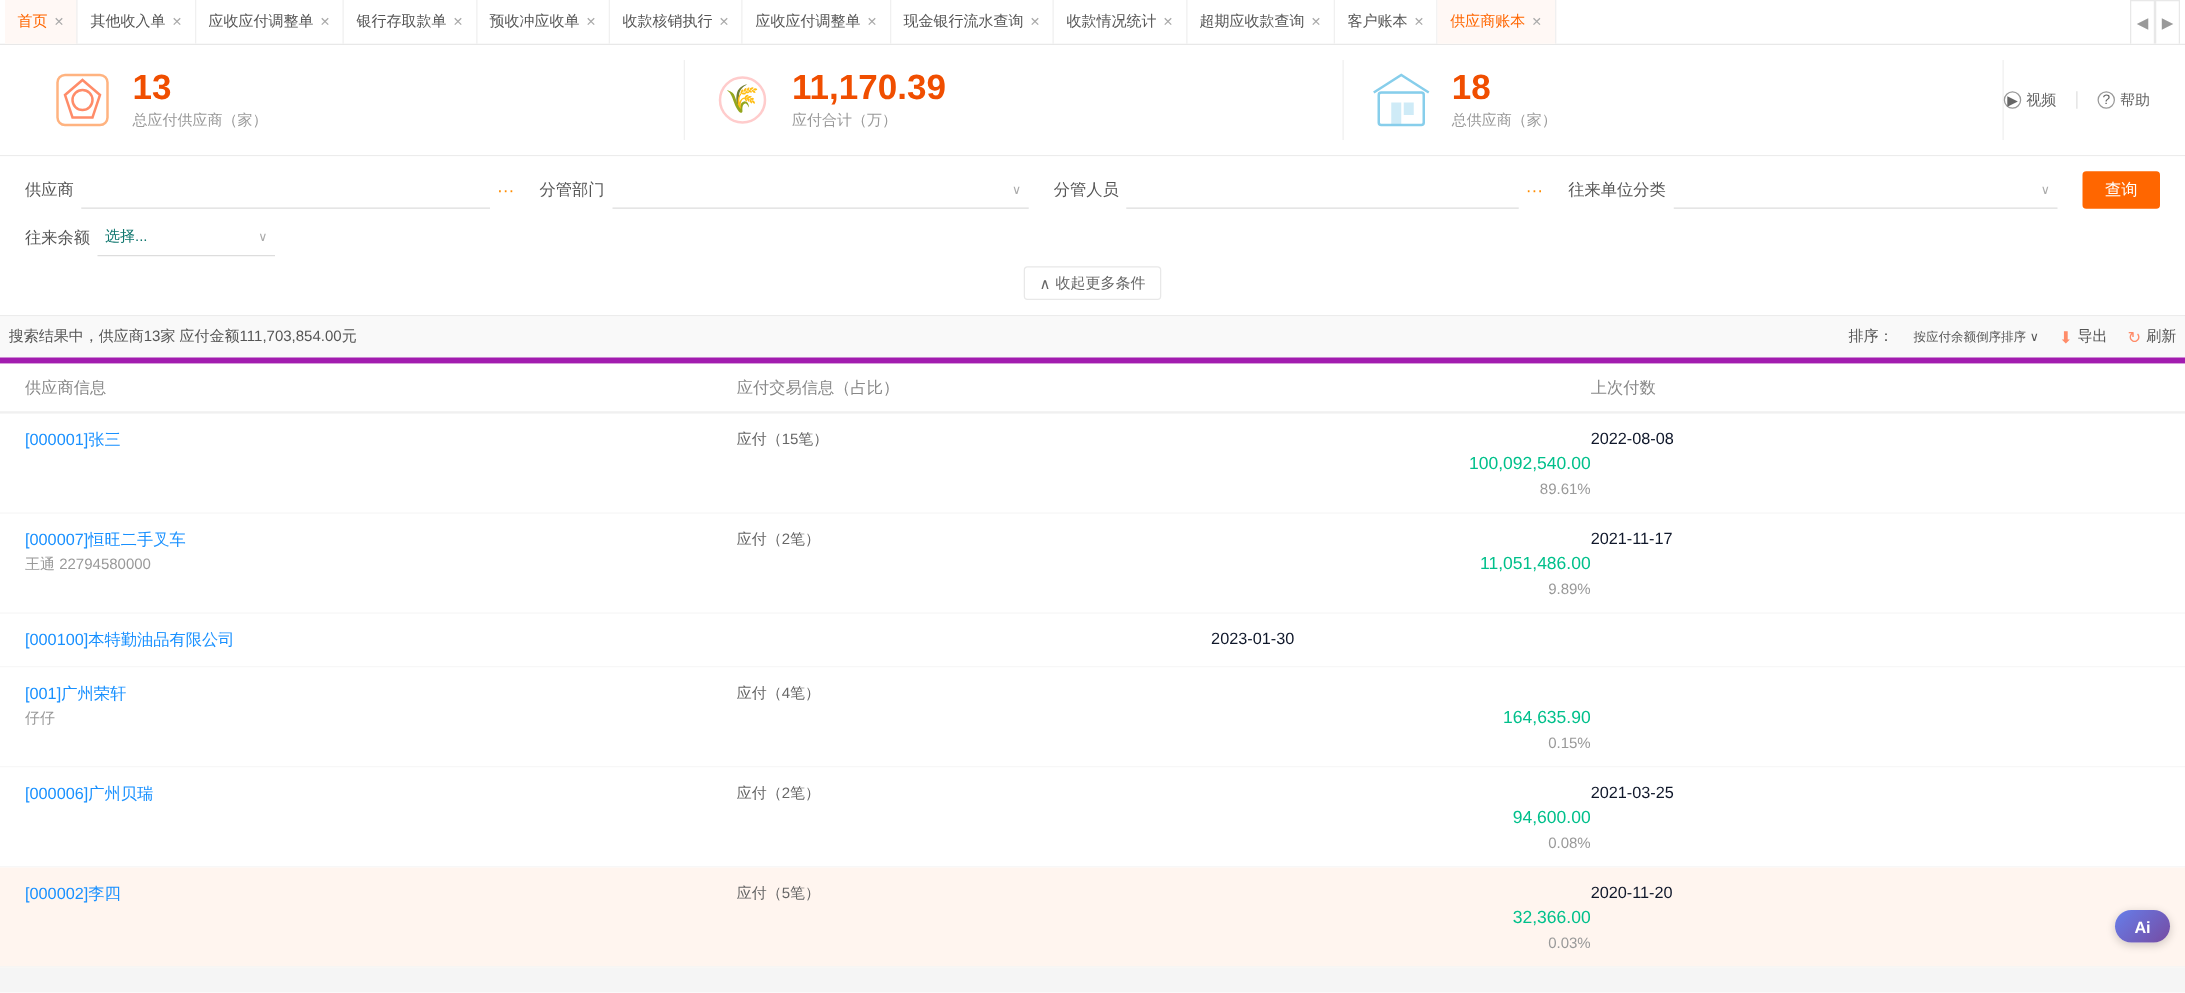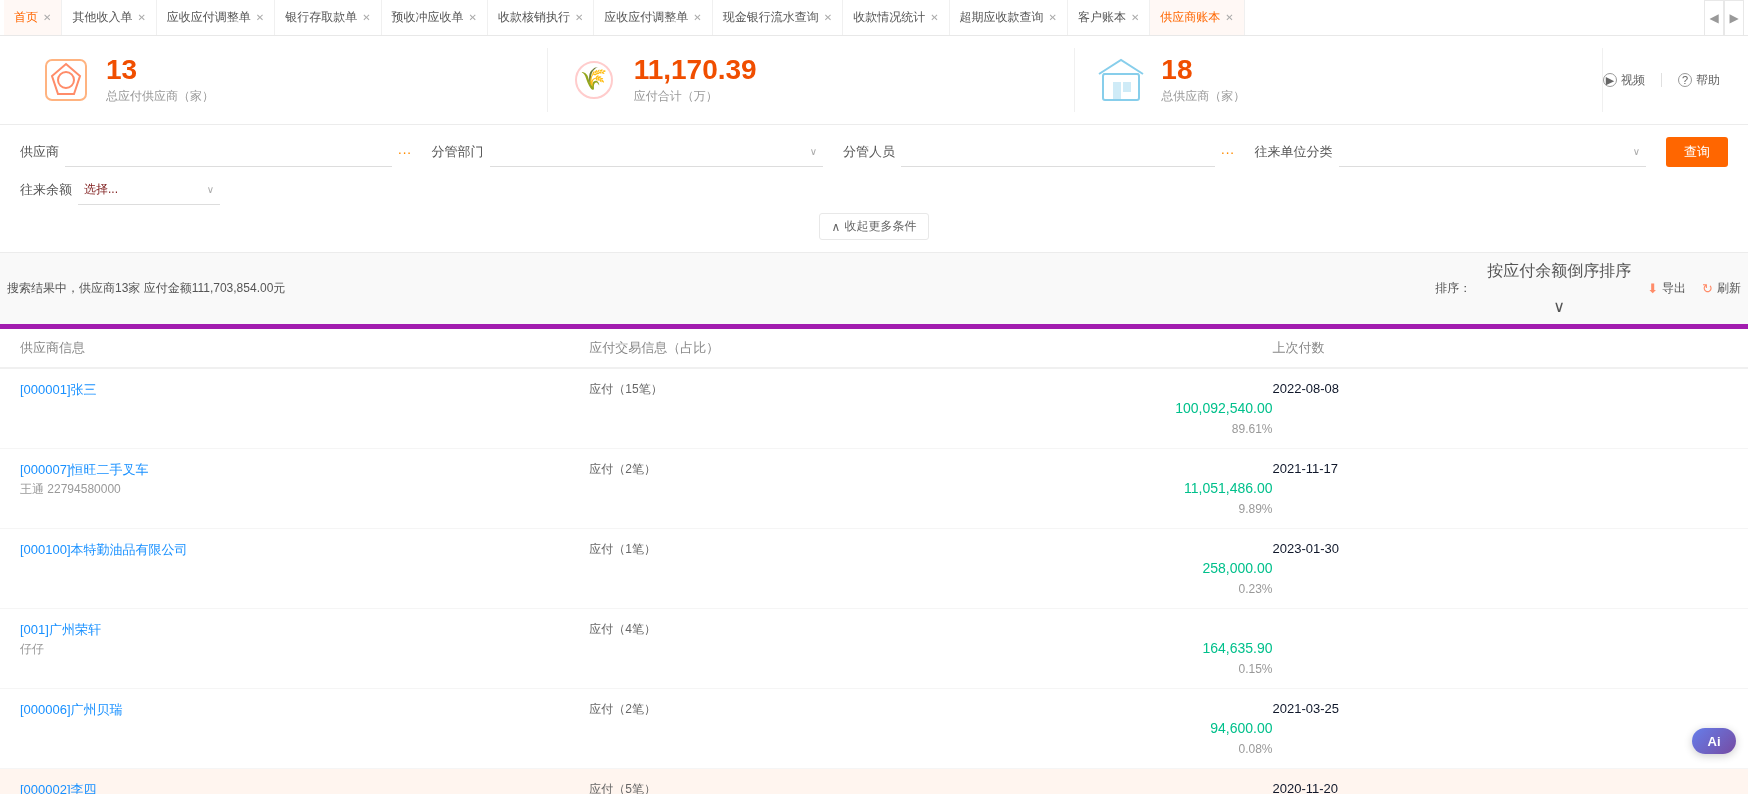--- a/index.html
+++ b/index.html
@@ -132,21 +132,21 @@
       outline: none;
       font-size: 13px;
       color: #333;
       padding: 0 6px;
       background: transparent;
       display: flex;
       align-items: center;
       justify-content: space-between;
       cursor: pointer;
     }
-    .filter-select-text { color: #7f1d1d; font-size: 12px; }
+    .filter-select-text { color: #0f766e; font-size: 12px; }
     .chevron-down { color: #aaa; font-size: 10px; }
     .ellipsis-btn { color: #ff8c00; font-size: 14px; cursor: pointer; }
     .query-btn {
       background: #ff6600;
       color: #fff;
       border: none;
       padding: 6px 18px;
       font-size: 13px;
       cursor: pointer;
       border-radius: 3px;
@@ -174,27 +174,26 @@
       padding: 8px 7px;
       background: #f9f9f9;
       border-bottom: 5px solid #a21caf;
       font-size: 12px;
       color: #555;
     }
     .result-info {}
     .result-actions { display: flex; align-items: center; gap: 16px; }
     .sort-label { color: #555; font-size: 12px; }
     .sort-select {
-      font-size: 16px;
+      font-size: 10px;
       color: #555;
       cursor: pointer;
       display: flex;
       align-items: center;
-      gap: 15px;
-      flex-direction: column;
+      gap: 3px;
     }
     .action-btn {
       display: flex;
       align-items: center;
       gap: 4px;
       font-size: 12px;
       color: #555;
       cursor: pointer;
     }
     .action-icon { font-size: 13px; color: #ff8c69; }
@@ -483,27 +482,20 @@
     </div>
     <div class="col-last-pay">
       <span class="last-pay-date">2021-11-17</span>
     </div>
   </div>
 
   <div class="table-row">
     <div class="col-supplier">
       <a class="supplier-link"><span>[000100]</span><span>本特勤油品有限公司</span></a>
     </div>
-    <div class="col-transaction">
-      <div class="trans-label">应付（1笔）</div>
-      <div class="trans-info">
-        <div class="trans-amount">258,000.00</div>
-        <div class="trans-percent">0.23%</div>
-      </div>
-    </div>
     <div class="col-last-pay">
       <span class="last-pay-date">2023-01-30</span>
     </div>
   </div>
 
   <div class="table-row">
     <div class="col-supplier">
       <a class="supplier-link"><span>[001]</span><span>广州荣轩</span></a>
       <div class="supplier-sub">仔仔</div>
     </div>

